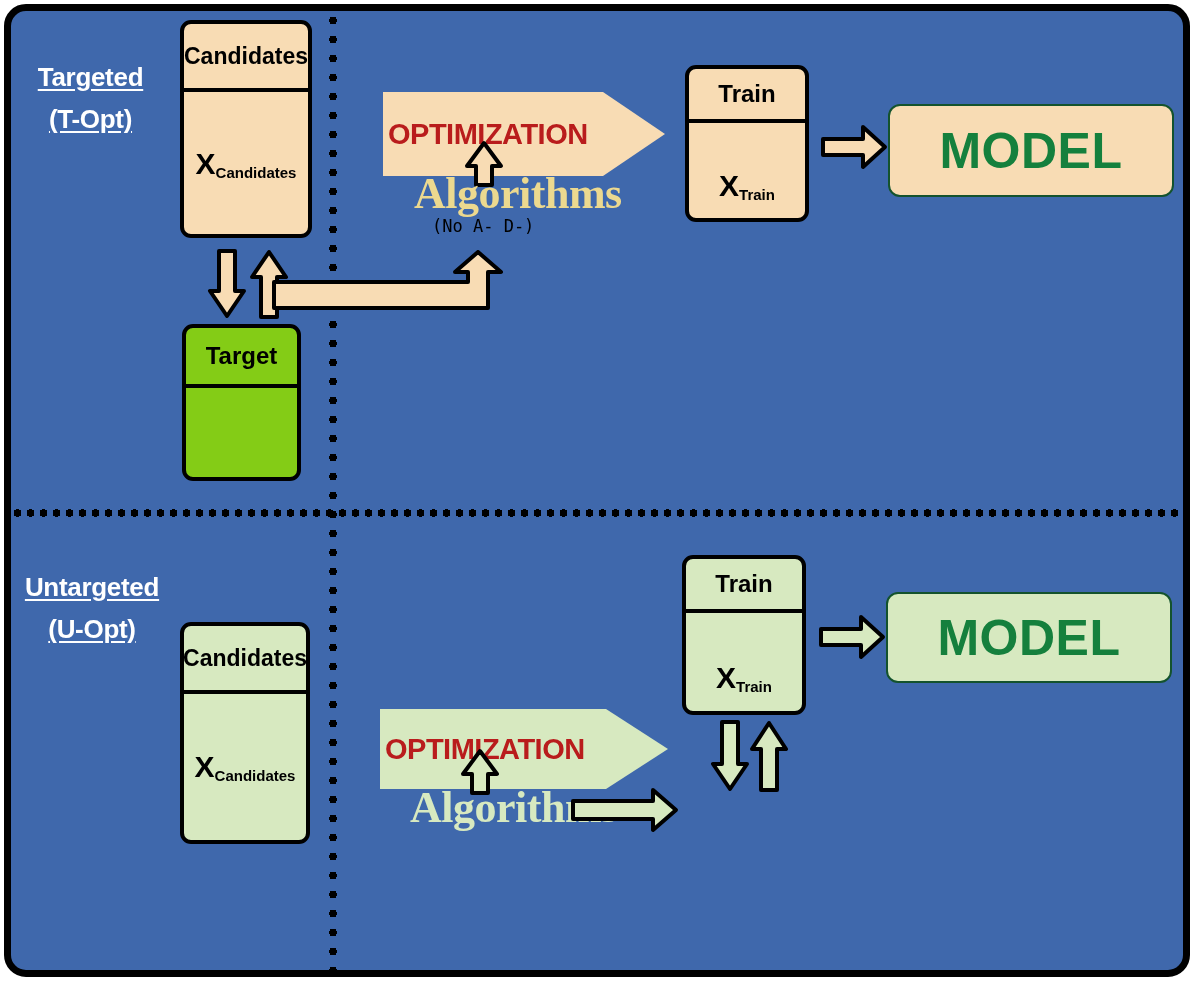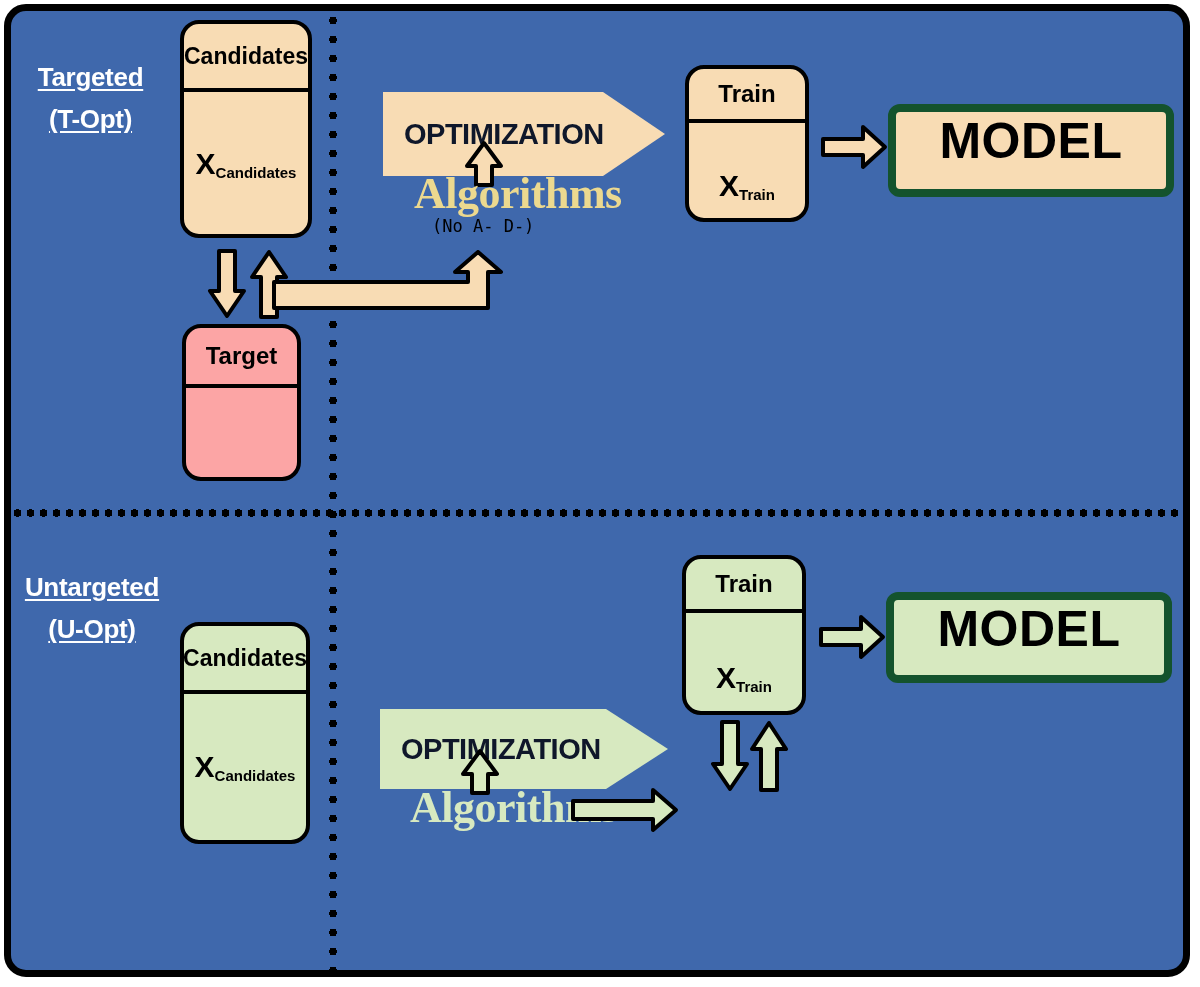--- a/index.html
+++ b/index.html
@@ -51,21 +51,21 @@
     text-align:center;
     letter-spacing:-0.3px;
     white-space:nowrap;
   }
   .sec-label span{ text-decoration:underline; text-underline-offset:3px; display:inline-block;margin-top:12px;}
 
   
   .dbox{
     position:absolute;
     border:4px solid #000;
-    border-radius:19px;
+    border-radius:11px;
     box-sizing:border-box;
     overflow:hidden;
     display:flex;
     flex-direction:column;
     gap:44px;
   }
   .dbox .hdr{
     flex:0 0 auto;
     border-bottom:4px solid #000;
     display:flex;align-items:center;justify-content:center;
@@ -82,42 +82,42 @@
     font-weight:bold;color:#000;
     white-space:nowrap;
     display:inline-block;
   }
   .varlbl .x{font-size:30px;line-height:1;}
   .varlbl .sub{font-size:15px;line-height:1;vertical-align:-4px;}
 
   
   .mbox{
     position:absolute;
-    border:8px solid #14532d;
+    border:2px solid #14532d;
     border-radius:12px;
     box-sizing:border-box;
-    display:flex;justify-content:center;
-    font-weight:bold;
-    color:#000000;
+    display:flex;align-items:center;justify-content:center;
+    font-weight:bold;
+    color:#15803d;
     font-size:50px;
     letter-spacing:0.5px;
   }
 
   
   .optarrow{
     position:absolute;
     display:flex;align-items:center;
     box-sizing:border-box;
   }
   .optarrow .shaft{
     height:100%;
     display:flex;align-items:center;
-    padding-left:21px;
-    box-sizing:border-box;
-    font-weight:bold;font-size:29px;color:#0f172a;
+    padding-left:5px;
+    box-sizing:border-box;
+    font-weight:bold;font-size:29px;color:#b91c1c;
     letter-spacing:-0.5px;
     white-space:nowrap;
   }
   .optarrow .head{
     width:0;height:0;
     border-style:solid;
     border-width:42px 0 42px 62px;
   }
 
   
@@ -172,21 +172,21 @@
       <polygon points="20,3 37,28 28,28 28,68 12,68 12,28 3,28" fill="#f8dcb4" stroke="#000" stroke-width="4" stroke-linejoin="round"></polygon>
     </svg>
   </div>
 
   <div class="arw" style="left:272px;top:250px;">
     <svg width="240" height="62" viewBox="0 0 240 62">
       <polygon points="2,32 196,32 196,22 183,22 206,2 229,22 216,22 216,58 2,58" fill="#f8dcb4" stroke="#000" stroke-width="4" stroke-linejoin="round"></polygon>
     </svg>
   </div>
 
-  <div class="dbox" style="left:182px;top:324px;width:119px;height:157px;background:#fca5a5;">
+  <div class="dbox" style="left:182px;top:324px;width:119px;height:157px;background:#84cc16;">
     <div class="hdr" style="height:60px;font-size:24px;">Target</div>
   </div>
 
   <div class="optarrow" style="left:383px;top:92px;width:282px;height:84px;">
     <div class="shaft" style="background:#f8dcb4;width:220px;">OPTIMIZATION</div>
     <div class="head" style="border-color:transparent transparent transparent #f8dcb4;"></div>
   </div>
 
   <div class="arw" style="left:463px;top:140px;">
     <svg width="42" height="48" viewBox="0 0 42 48">

